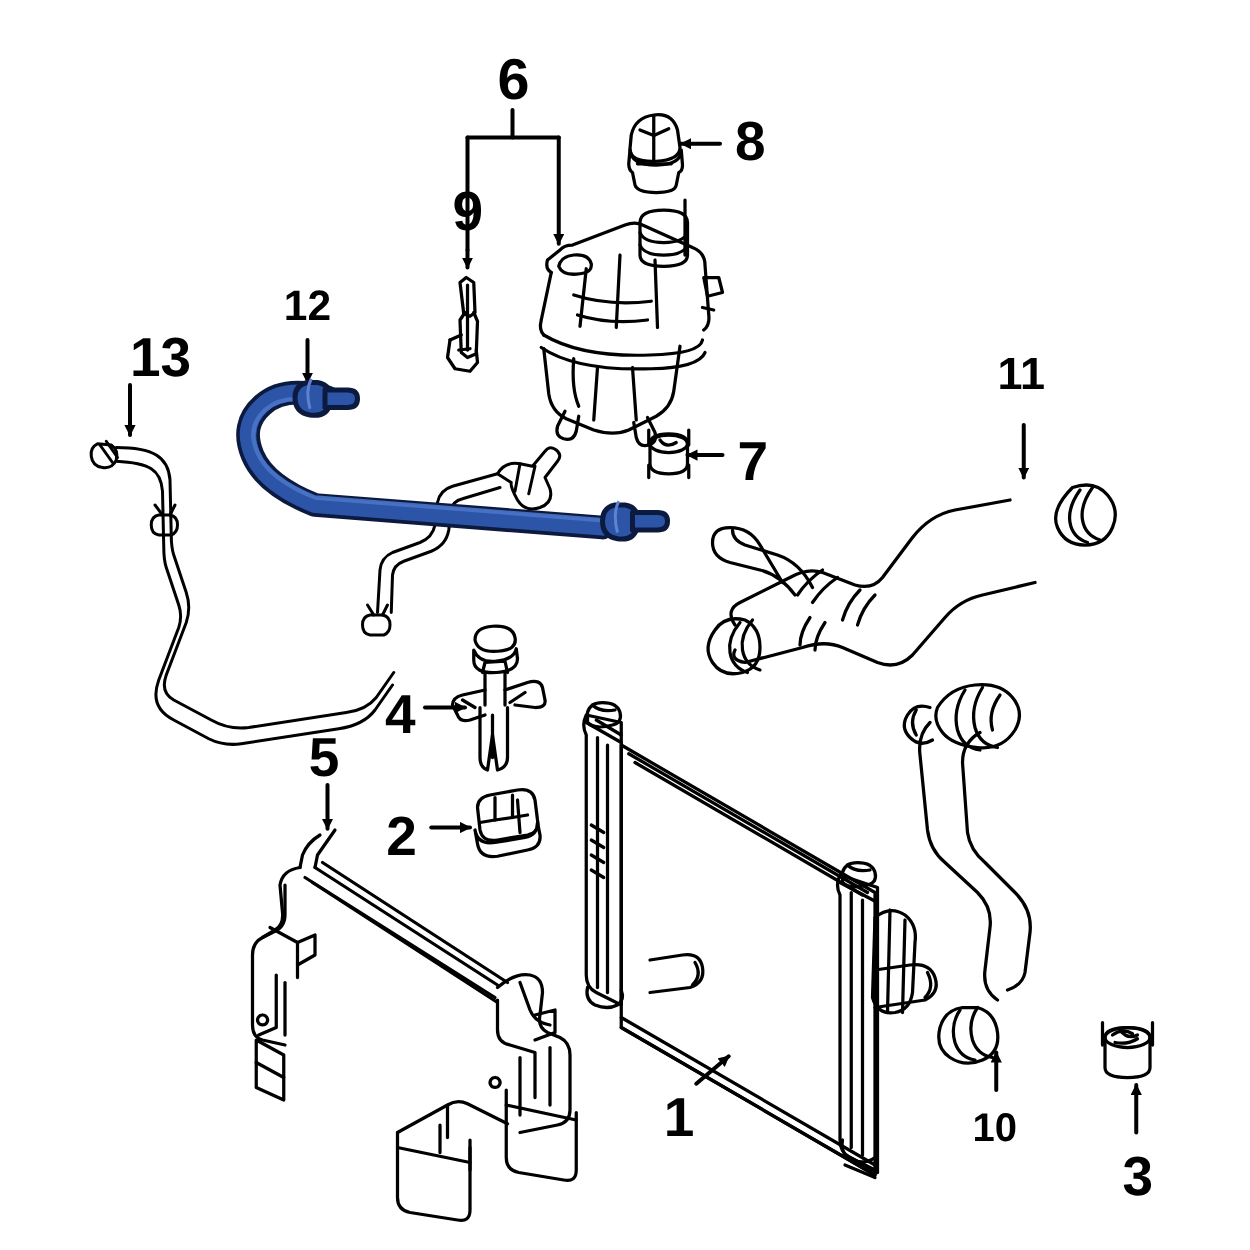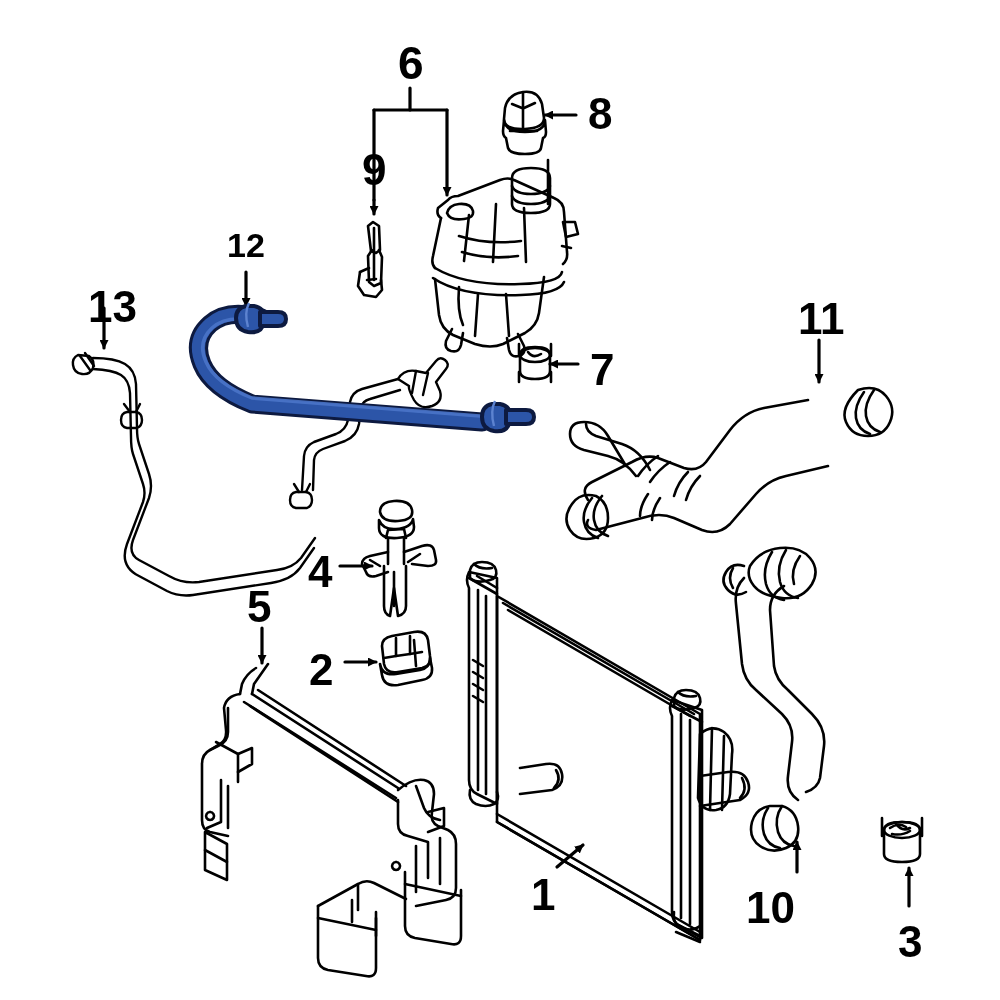--- a/index.html
+++ b/index.html
@@ -494,21 +494,21 @@
 <div class="callout-num" style="left:247px; top:585px; font-size:44px;">5</div>
 
 <div class="callout-num" style="left:398px; top:40px; font-size:46px;">6</div>
 
 <div class="callout-num" style="left:590px; top:348px; font-size:44px;">7</div>
 
 <div class="callout-num" style="left:588px; top:92px; font-size:44px;">8</div>
 
 <div class="callout-num" style="left:362px; top:148px; font-size:44px;">9</div>
 
-<div class="callout-num" style="left:746px; top:886px; font-size:44px;">10</div>
-
-<div class="callout-num" style="left:798px; top:297px; font-size:44px;">11</div>
+<div class="callout-num" style="left:778px; top:886px; font-size:32px;">10</div>
+
+<div class="callout-num" style="left:798px; top:281px; font-size:36px;">11</div>
 
 <div class="callout-num" style="left:227px; top:228px; font-size:34px;">12</div>
 
-<div class="callout-num" style="left:88px; top:265px; font-size:44px;margin-top:20px;">13</div>
+<div class="callout-num" style="left:104px; top:265px; font-size:44px;">13</div>
 
 </div>
 
 </body></html>

